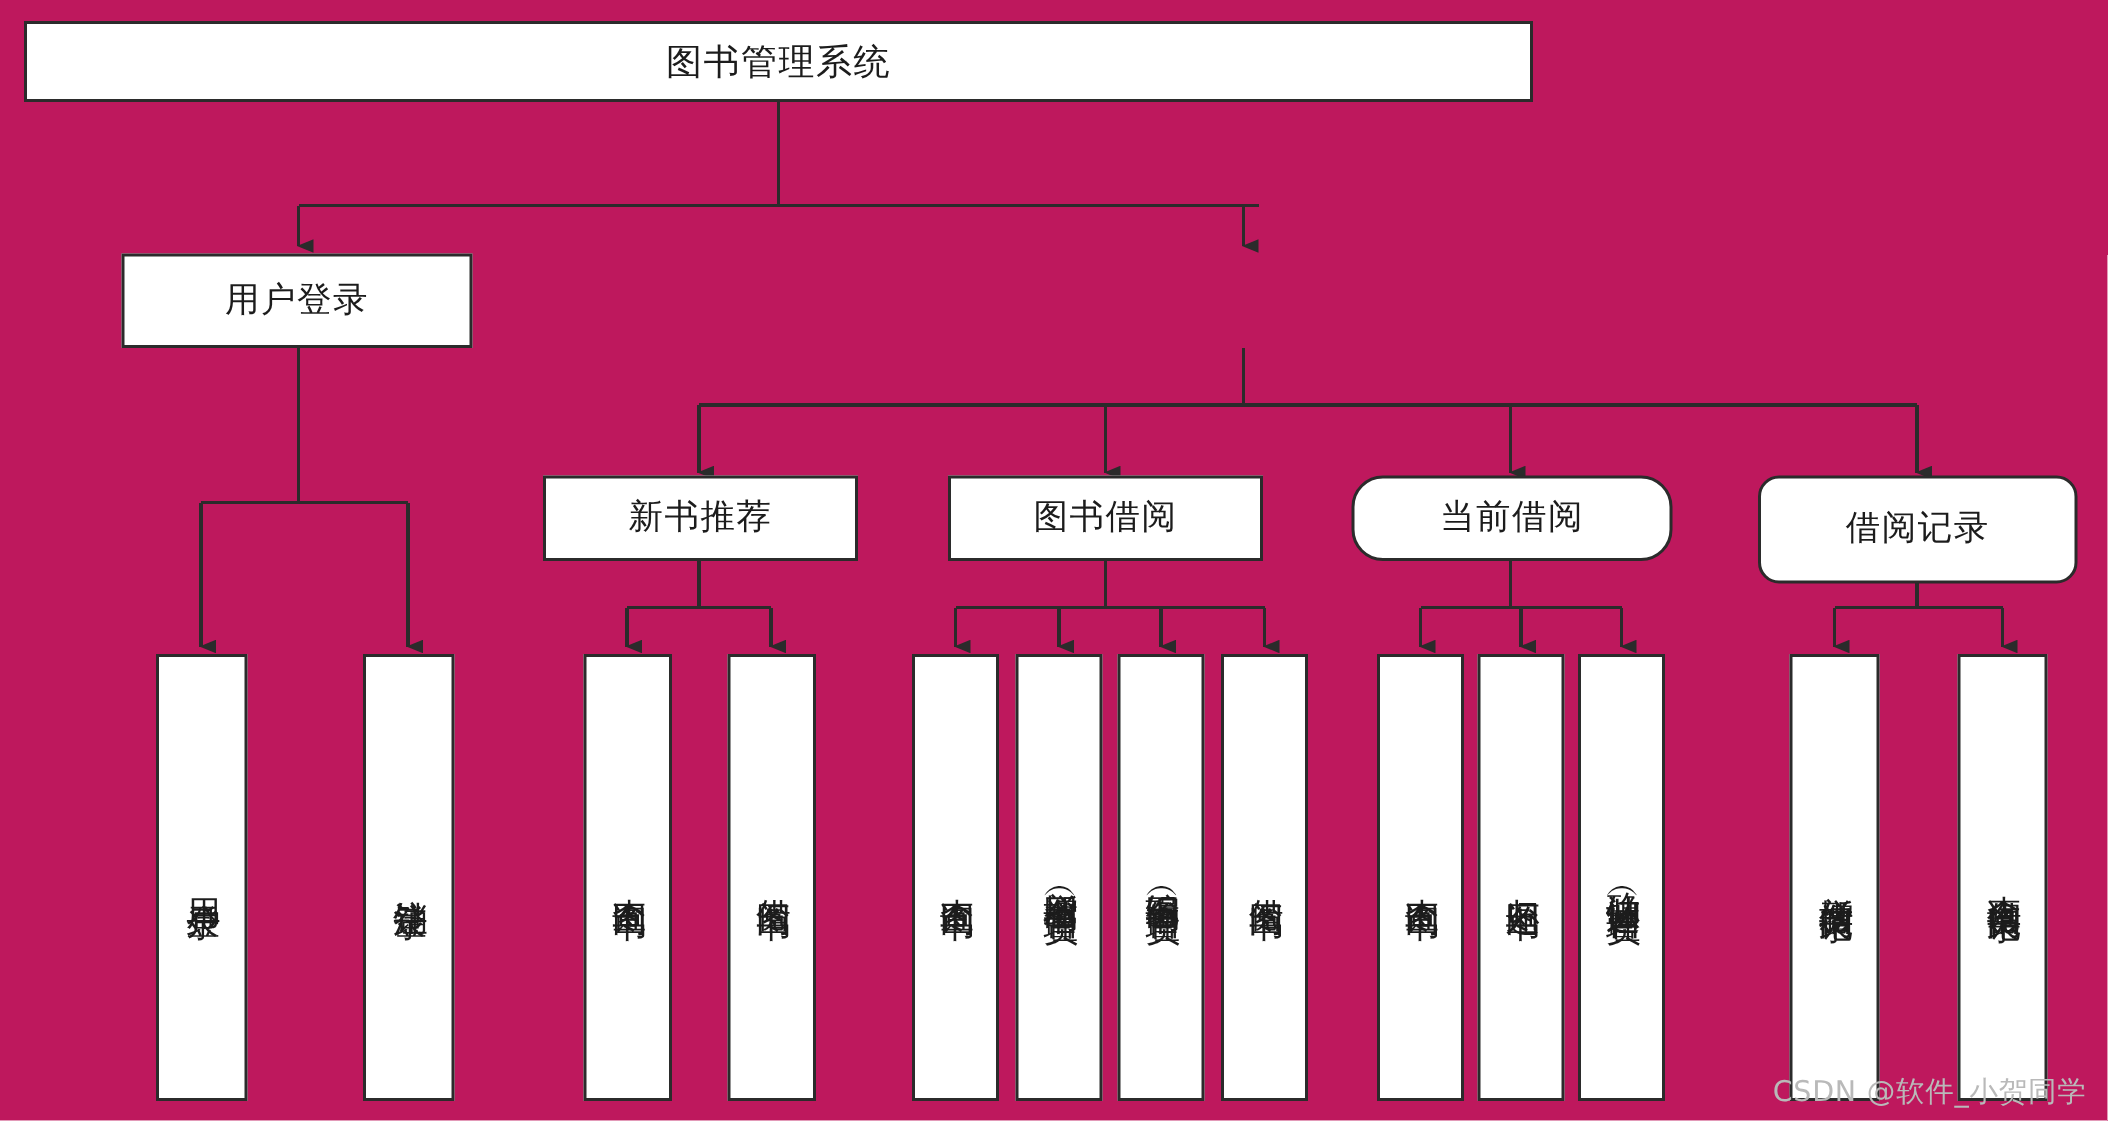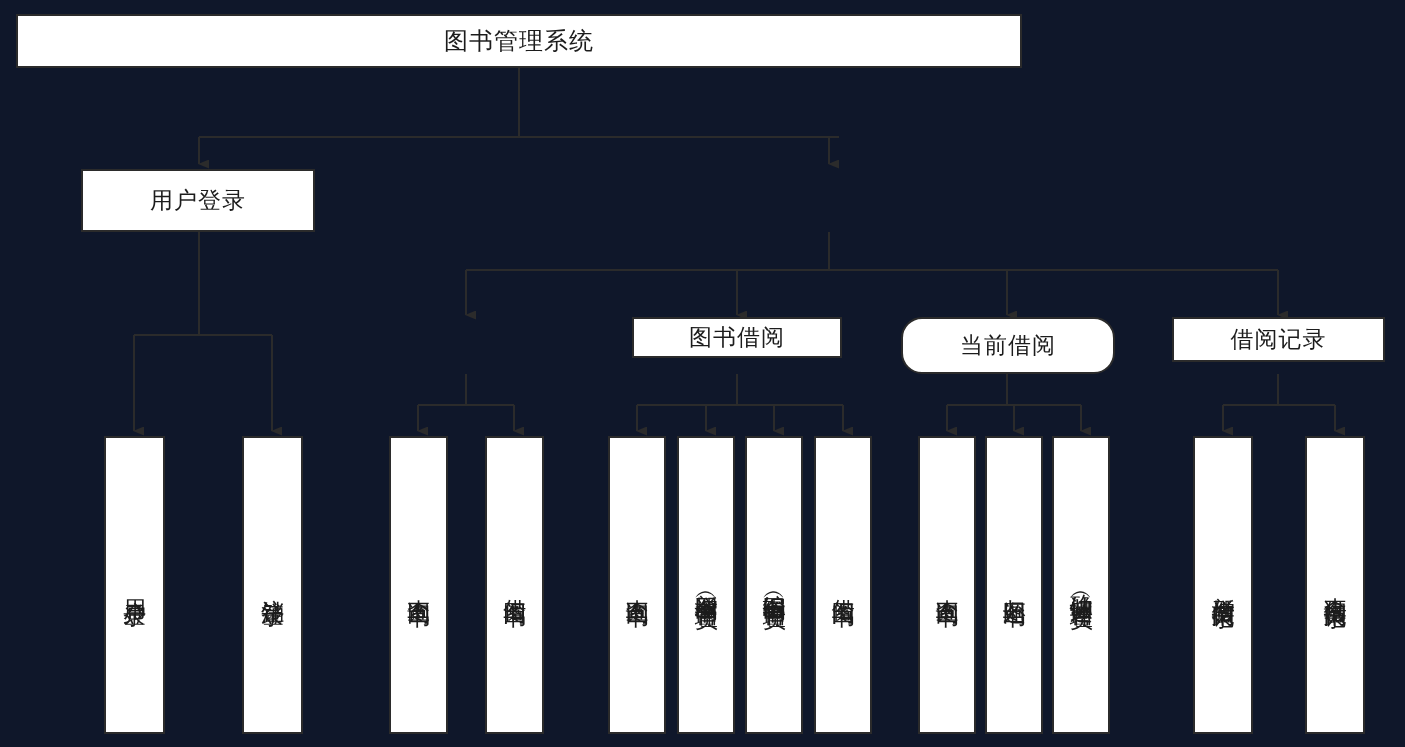--- a/index.html
+++ b/index.html
@@ -5,21 +5,21 @@
 <style>
   html,body{margin:0;padding:0;background:#ffffff;}
   body{
     font-family:"DejaVu Sans","Liberation Sans",sans-serif;
     -webkit-font-smoothing:antialiased;
   }
   #stage{
     position:relative;
     width:1405px;
     height:747px;
-    background:#0f172a;
+    background:#be185d;
     overflow:hidden;
   }
   #edges{
     position:absolute;
     left:0; top:0;
     width:1405px; height:747px;
     pointer-events:none;
   }
   .node{
     position:absolute;
@@ -120,27 +120,30 @@
   </svg>
 
   <div class="node node-root" style="left:16px; top:14px; width:1006px; height:54px;">
     <span class="node-h">图书管理系统</span>
   </div>
 
   <div class="node" style="left:81px; top:169px; width:234px; height:63px;">
     <span class="node-h">用户登录</span>
   </div>
 
-  <div class="node" style="left:632px; top:317px; width:210px; height:41px;">
+  <div class="node" style="left:362px; top:317px; width:210px; height:57px;">
+    <span class="node-h">新书推荐</span>
+  </div>
+  <div class="node" style="left:632px; top:317px; width:210px; height:57px;">
     <span class="node-h">图书借阅</span>
   </div>
   <div class="node" style="left:901px; top:317px; width:214px; height:57px;border-radius:21px;">
     <span class="node-h">当前借阅</span>
   </div>
-  <div class="node" style="left:1172px; top:317px; width:213px; height:45px;">
+  <div class="node" style="left:1172px; top:317px; width:213px; height:72px;border-radius:14px;">
     <span class="node-h">借阅记录</span>
   </div>
 
   <div class="node leaf" style="left:104px; top:436px; width:61px; height:298px;">
     <span class="node-v">用户登录</span>
   </div>
   <div class="node leaf" style="left:242px; top:436px; width:61px; height:298px;">
     <span class="node-v">注销登录</span>
   </div>
 
@@ -174,13 +177,14 @@
     <span class="node-v">确认归还（管理员）</span>
   </div>
 
   <div class="node leaf" style="left:1193px; top:436px; width:60px; height:298px;">
     <span class="node-v">新增借阅记录</span>
   </div>
   <div class="node leaf" style="left:1305px; top:436px; width:60px; height:298px;">
     <span class="node-v">查询借阅记录</span>
   </div>
 
+  <div class="watermark">CSDN @软件_小贺同学</div>
 </div>
 
 </body></html>

